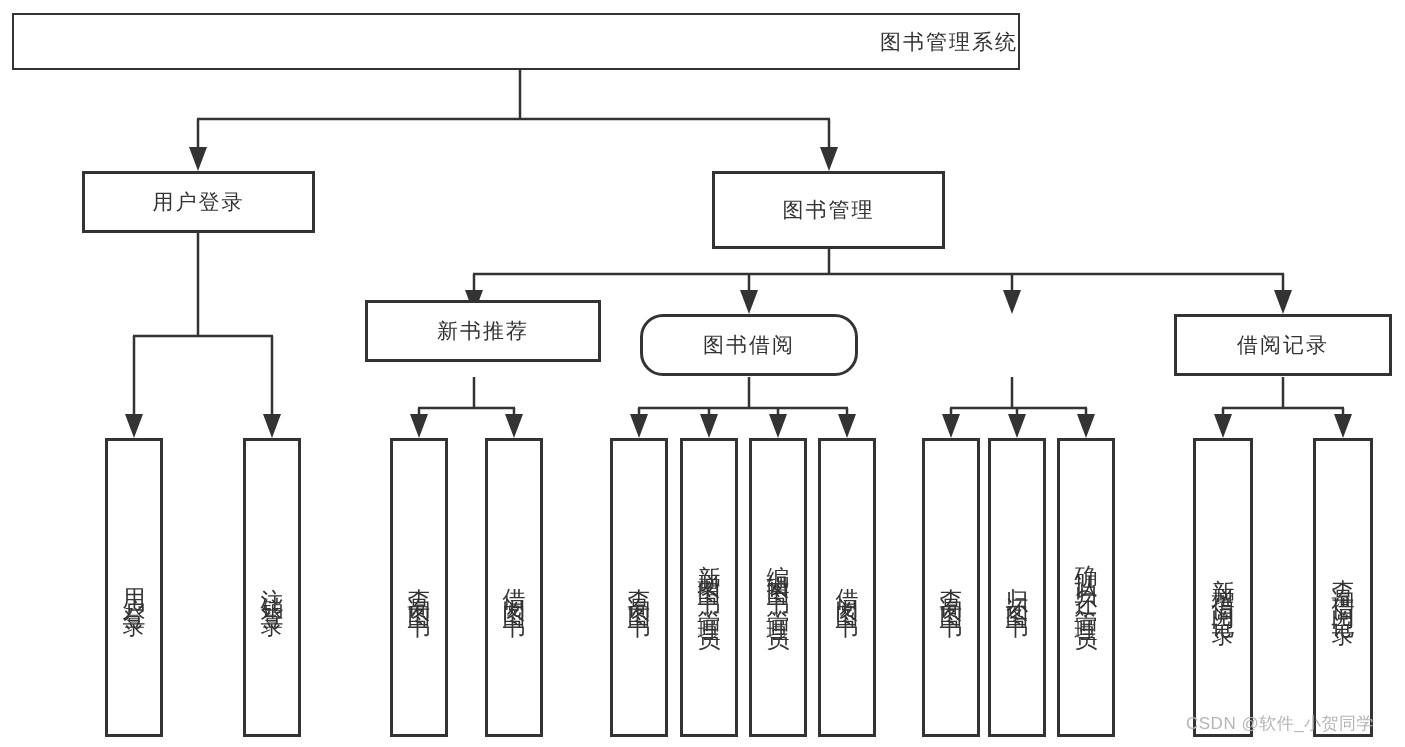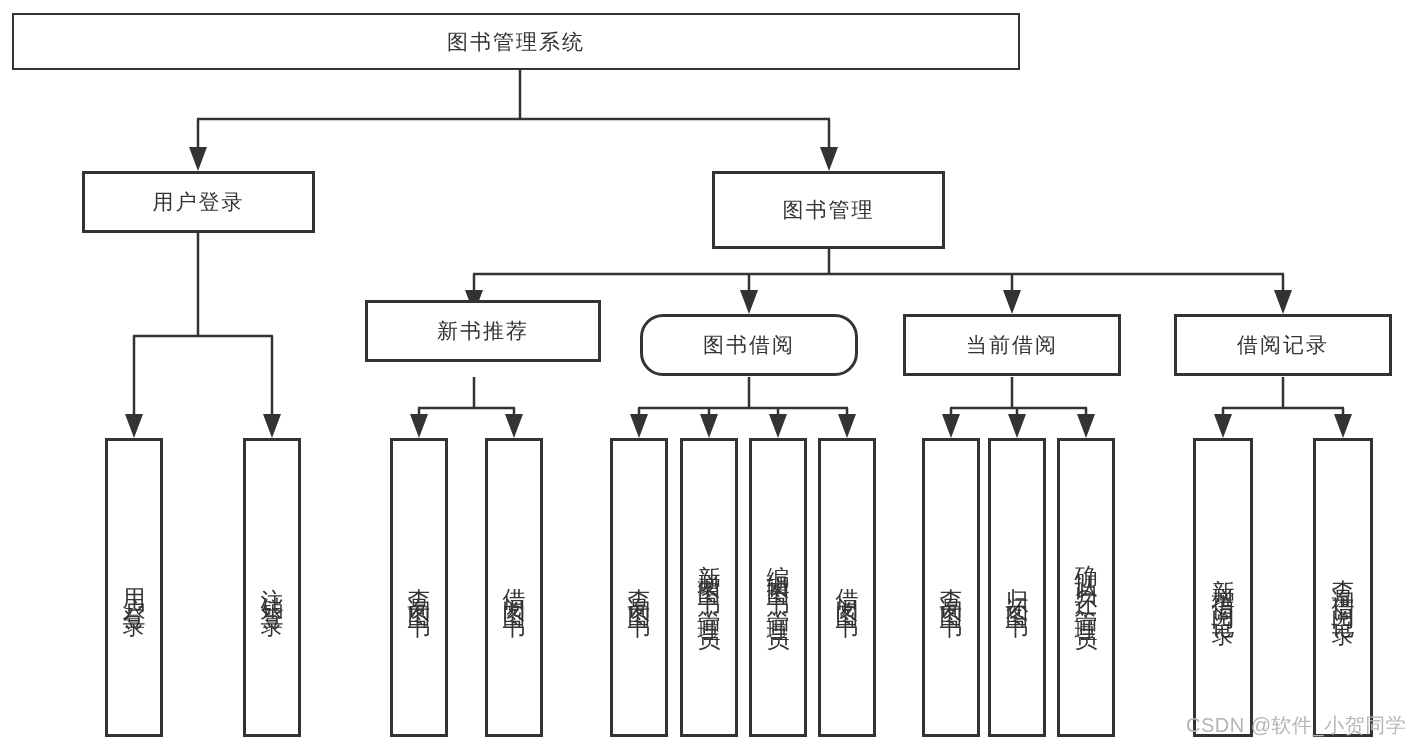--- a/index.html
+++ b/index.html
@@ -20,20 +20,21 @@
     position: absolute;
     box-sizing: border-box;
     border: 3px solid #333333;
     background: #ffffff;
     display: flex;
     align-items: center;
     justify-content: center;
   }
   .node.root-box {
     border-width: 2px;
+    justify-content: flex-end;
   }
   .h-label {
     font-size: 21px;
     letter-spacing: 2px;
     white-space: nowrap;
   }
   .v-label {
     writing-mode: vertical-rl;
     font-size: 23px;
     letter-spacing: 9px;
@@ -52,21 +53,21 @@
     stroke: #333333;
     stroke-width: 2.5;
   }
   .connectors polygon {
     fill: #333333;
   }
   .watermark {
     position: absolute;
     left: 1186px;
     top: 712px;
-    font-size: 20px;
+    font-size: 17px;
     letter-spacing: 0.5px;
     color: #b5b5b5;
     white-space: nowrap;
   }
 </style>
 </head>
 <body>
 
 <div class="canvas">
 
@@ -156,23 +157,20 @@
   <div class="node" style="left:712px; top:171px; width:233px; height:78px;">
     <span class="h-label">图书管理</span>
   </div>
 
   <div class="node" style="left:365px; top:300px; width:236px; height:62px;">
     <span class="h-label">新书推荐</span>
   </div>
   <div class="node" style="left:640px; top:314px; width:218px; height:62px;border-radius:23px;">
     <span class="h-label">图书借阅</span>
   </div>
-  <div class="node" style="left:903px; top:314px; width:218px; height:62px;">
-    <span class="h-label">当前借阅</span>
-  </div>
   <div class="node" style="left:1174px; top:314px; width:218px; height:62px;">
     <span class="h-label">借阅记录</span>
   </div>
 
   <div class="node" style="left:105px; top:438px; width:58px; height:299px;">
     <span class="v-label">用户登录</span>
   </div>
   <div class="node" style="left:243px; top:438px; width:58px; height:299px;">
     <span class="v-label">注销登录</span>
   </div>

